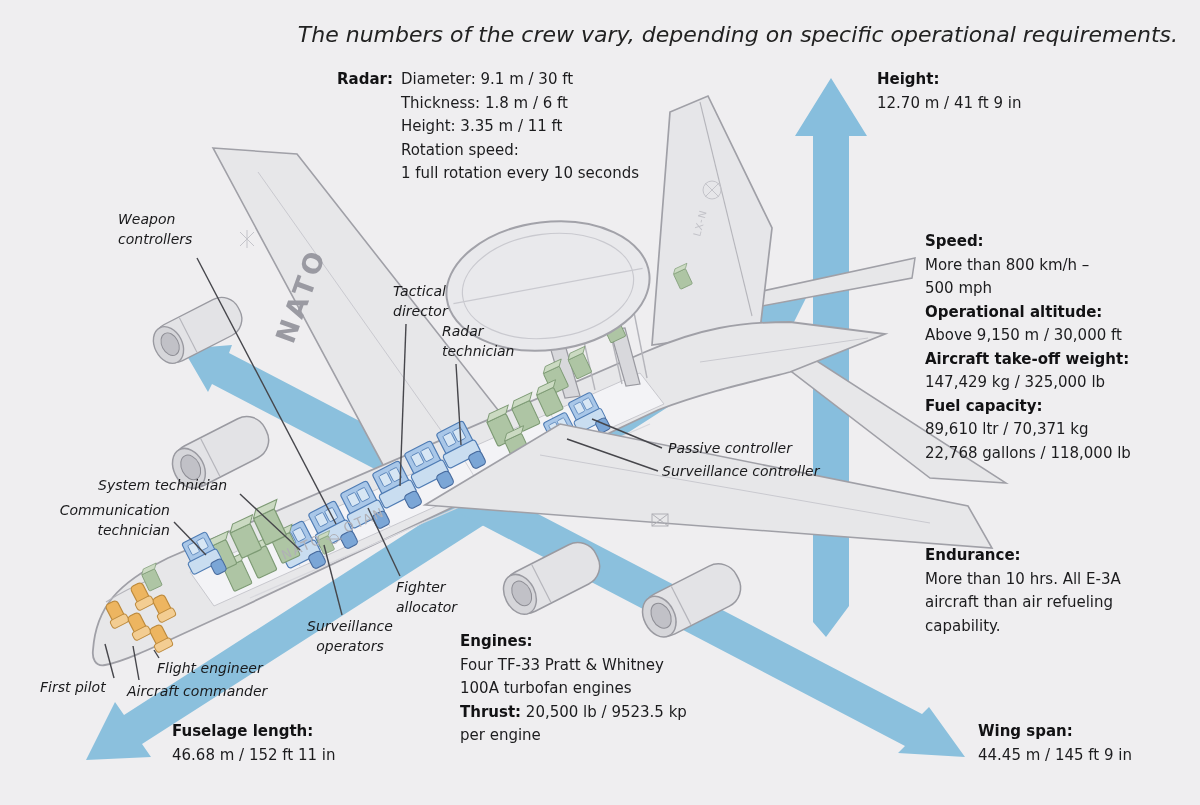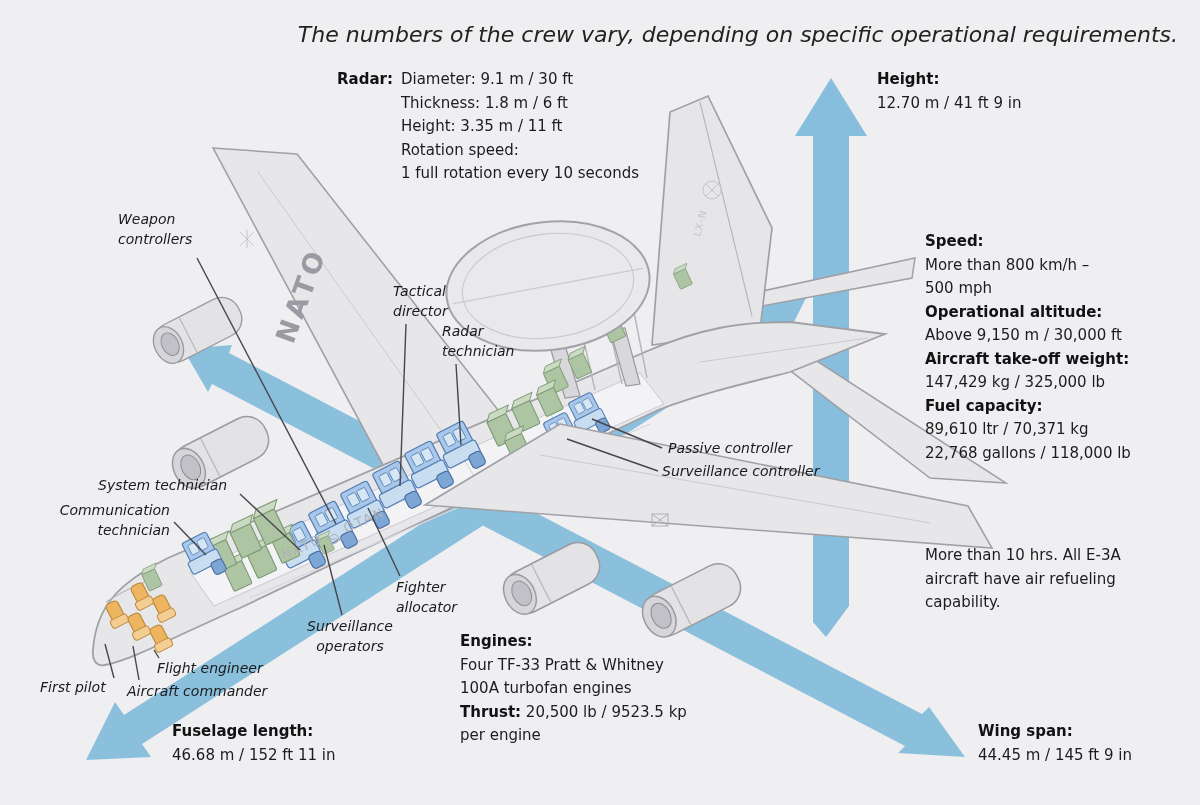--- a/index.html
+++ b/index.html
@@ -298,22 +298,23 @@
     <div><b>Operational altitude:</b></div>
     <div>Above 9,150 m / 30,000 ft</div>
     <div><b>Aircraft take-off weight:</b></div>
     <div>147,429 kg / 325,000 lb</div>
     <div><b>Fuel capacity:</b></div>
     <div>89,610 ltr / 70,371 kg</div>
     <div>22,768 gallons / 118,000 lb</div>
   </div>
 
   <div class="spec" style="left:925px;top:544px;">
+    <div><b>Endurance:</b></div>
     <div>More than 10 hrs. All E-3A</div>
-    <div>aircraft have air refueling</div>
+    <div>aircraft than air refueling</div>
     <div>capability.</div>
   </div>
 
   <div class="spec" style="left:460px;top:630px;">
     <div><b>Engines:</b></div>
     <div>Four TF-33 Pratt &amp; Whitney</div>
     <div>100A turbofan engines</div>
     <div><b>Thrust:</b><span> 20,500 lb / 9523.5 kp</span></div>
     <div>per engine</div>
   </div>

